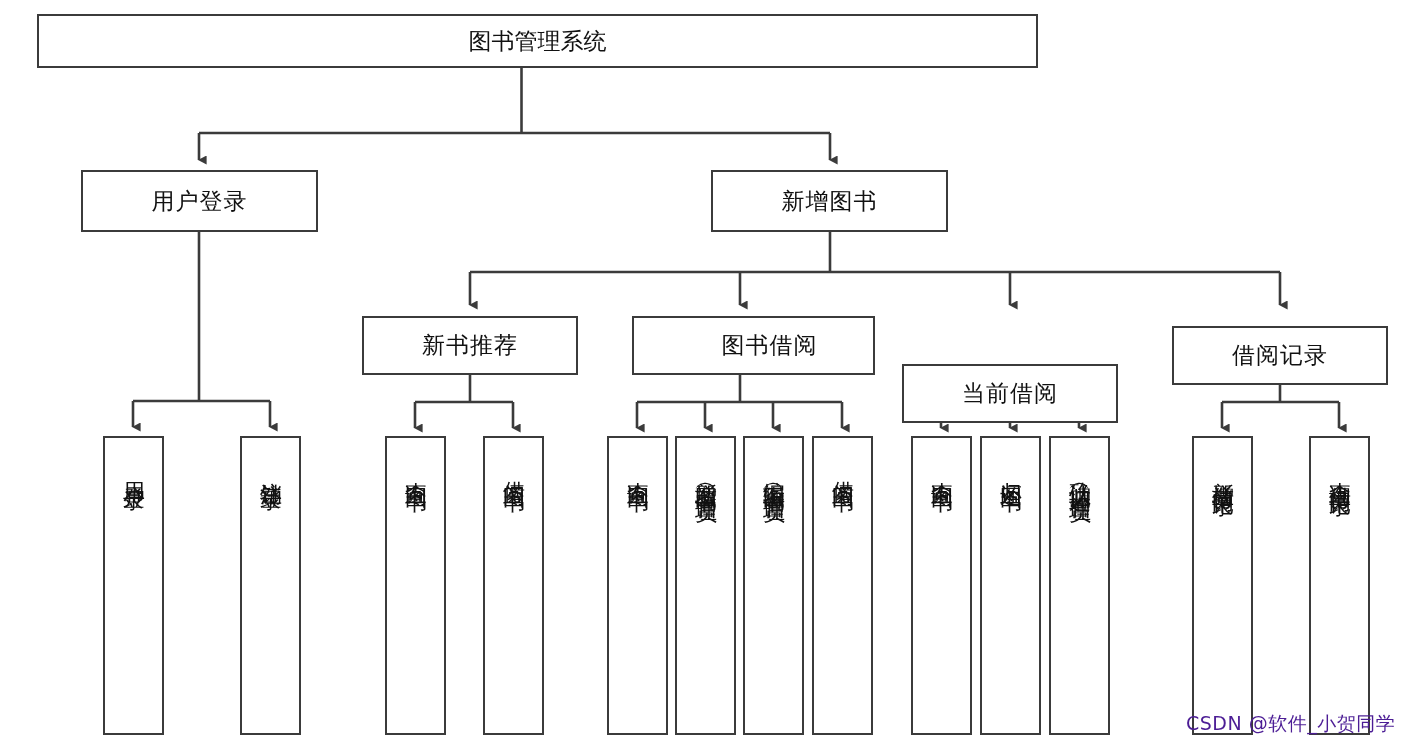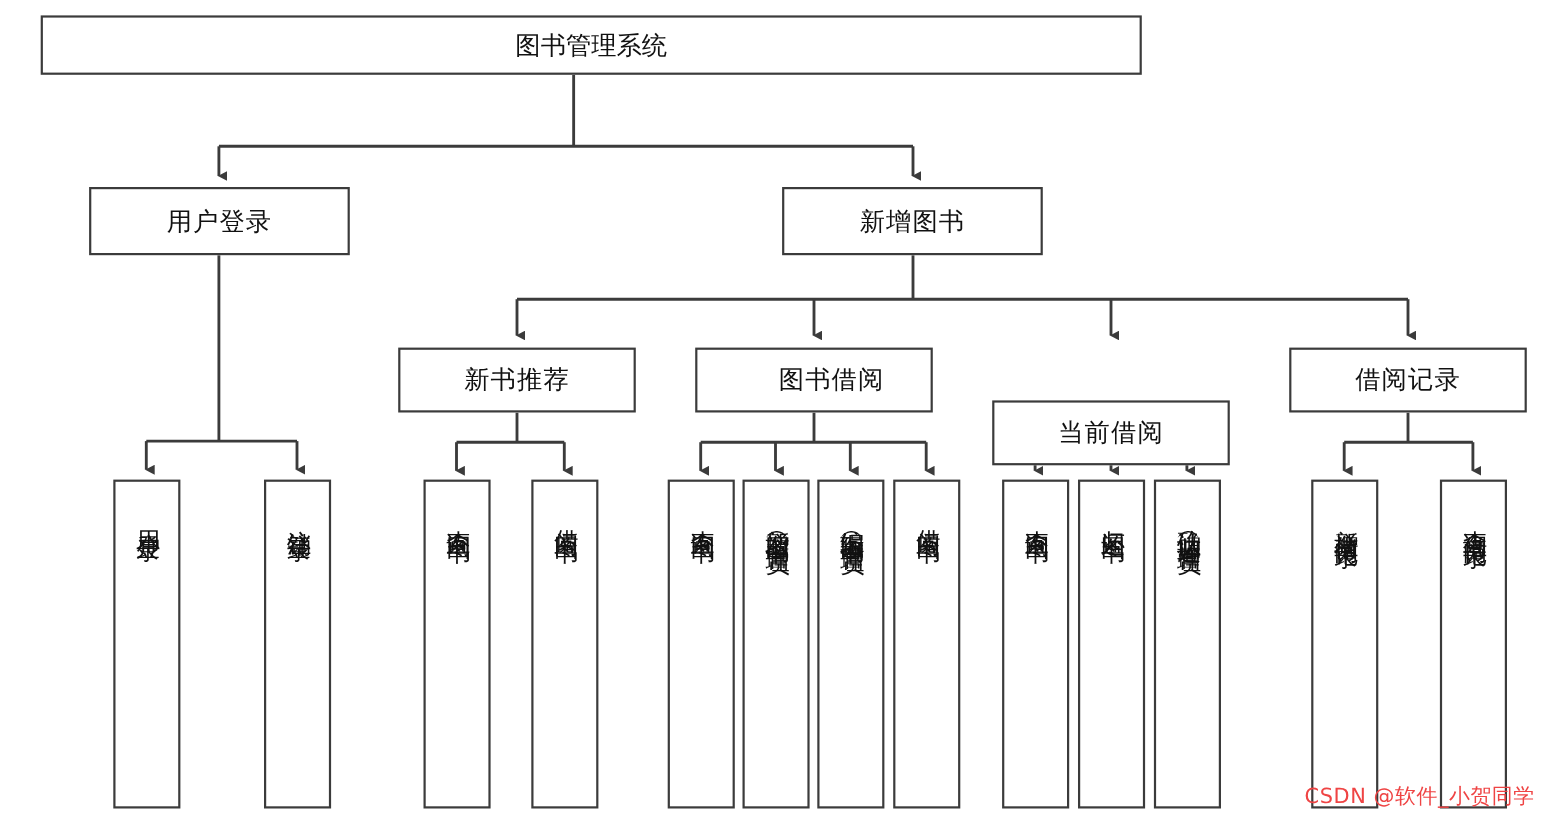--- a/index.html
+++ b/index.html
@@ -53,21 +53,21 @@
     text-orientation: upright;
     font-size: 22px;
     line-height: 1.22;
     letter-spacing: 3px;
     white-space: nowrap;
     color: #111111;
   }
   .watermark {
     position: absolute;
     font-size: 19px;
-    color: #ef4444;
+    color: #4c1d95;
     white-space: nowrap;
     letter-spacing: 0.5px;
     left: 1186px;
     top: 711px;
   }
 </style>
 </head>
 <body>
 
 <div id="diagram-root">
@@ -129,27 +129,27 @@
   <div class="node horiz" style="left:81px; top:170px; width:237px; height:62px;">
     <span>用户登录</span>
   </div>
   <div class="node horiz" style="left:711px; top:170px; width:237px; height:62px;">
     <span>新增图书</span>
   </div>
 
   <div class="node horiz" style="left:362px; top:316px; width:216px; height:59px;">
     <span>新书推荐</span>
   </div>
-  <div class="node horiz" style="left:632px; top:316px; width:216px; height:59px;padding-left:32px;">
+  <div class="node horiz" style="left:632px; top:316px; width:243px; height:59px;padding-left:32px;">
     <span>图书借阅</span>
   </div>
   <div class="node horiz" style="left:902px; top:316px; width:216px; height:59px;margin-top:48px;">
     <span>当前借阅</span>
   </div>
-  <div class="node horiz" style="left:1172px; top:316px; width:216px; height:59px;">
+  <div class="node horiz" style="left:1172px; top:326px; width:216px; height:59px;">
     <span>借阅记录</span>
   </div>
 
   <div class="node leaf" style="left:103px; top:436px; width:61px; height:299px;">
     <span class="leaf-label">用户登录</span>
   </div>
   <div class="node leaf" style="left:240px; top:436px; width:61px; height:299px;">
     <span class="leaf-label">注销登录</span>
   </div>
 

